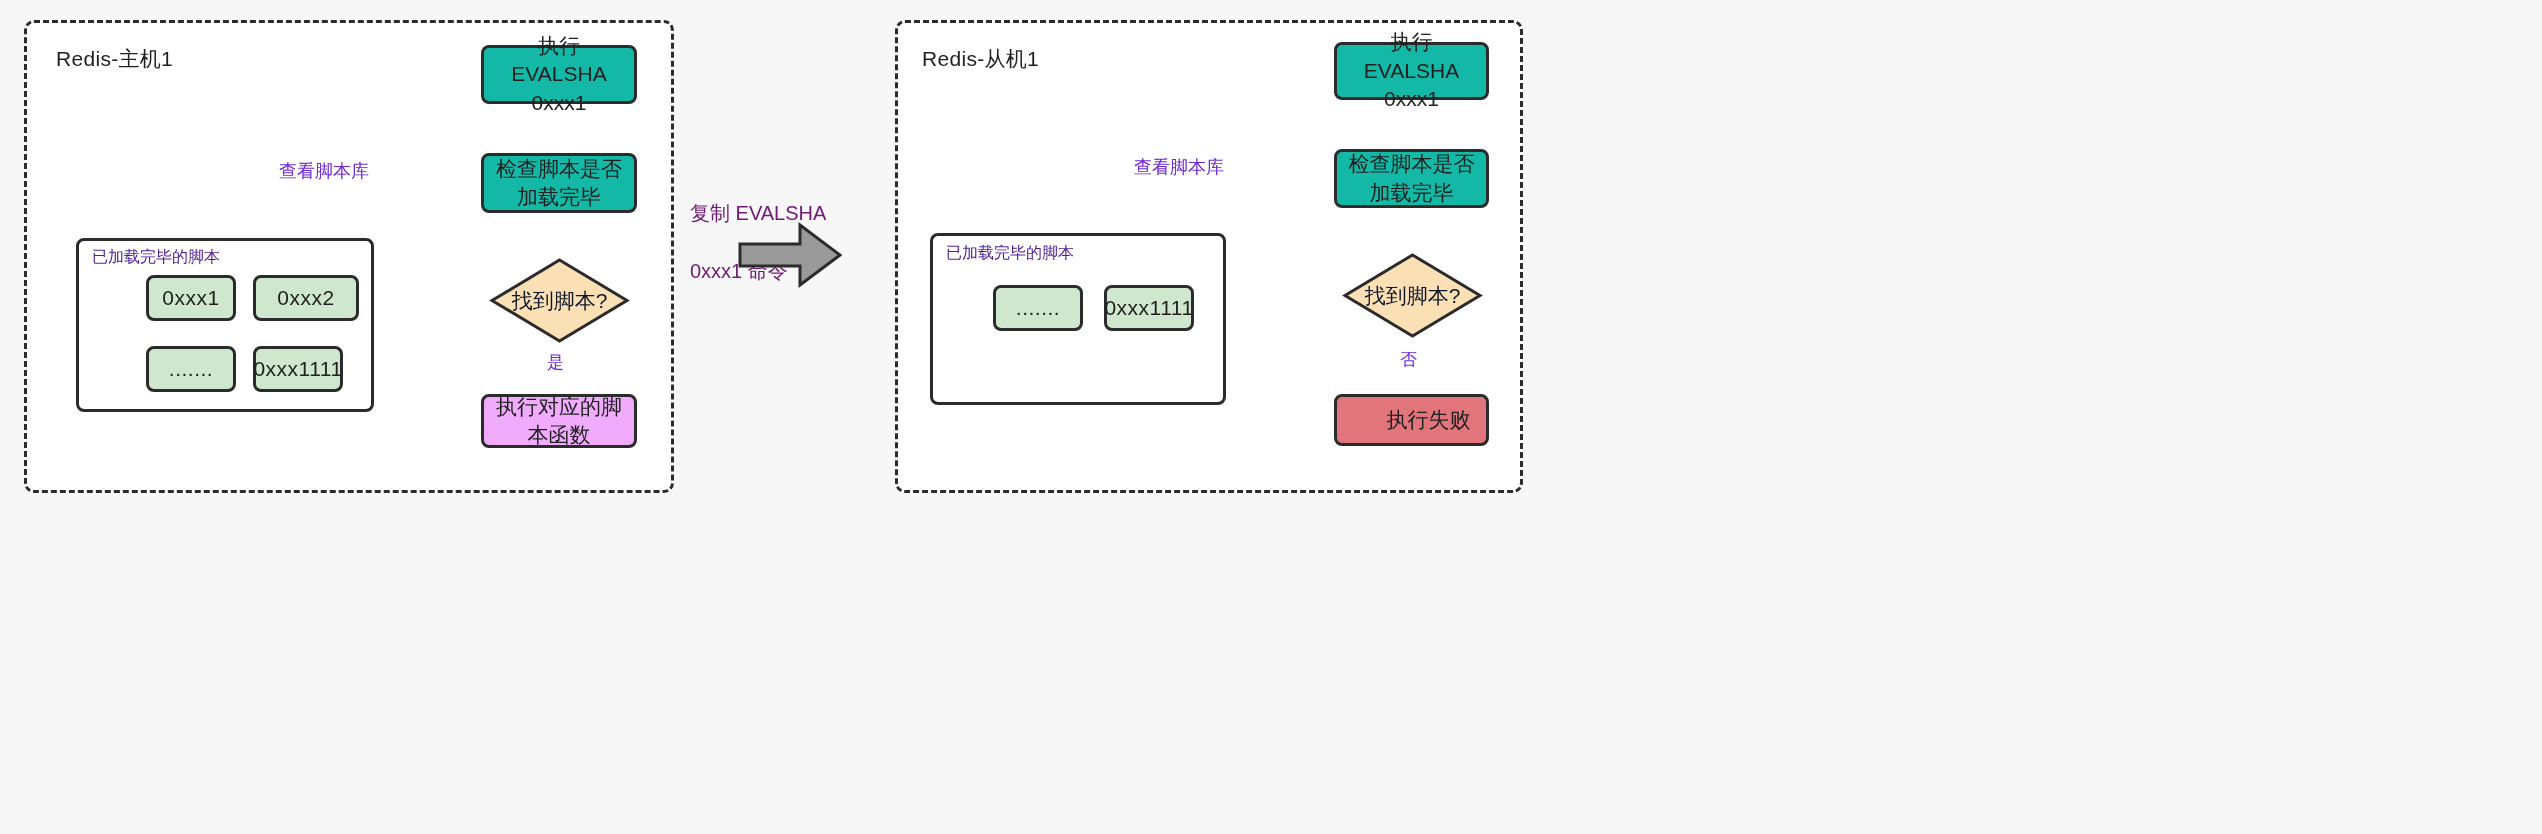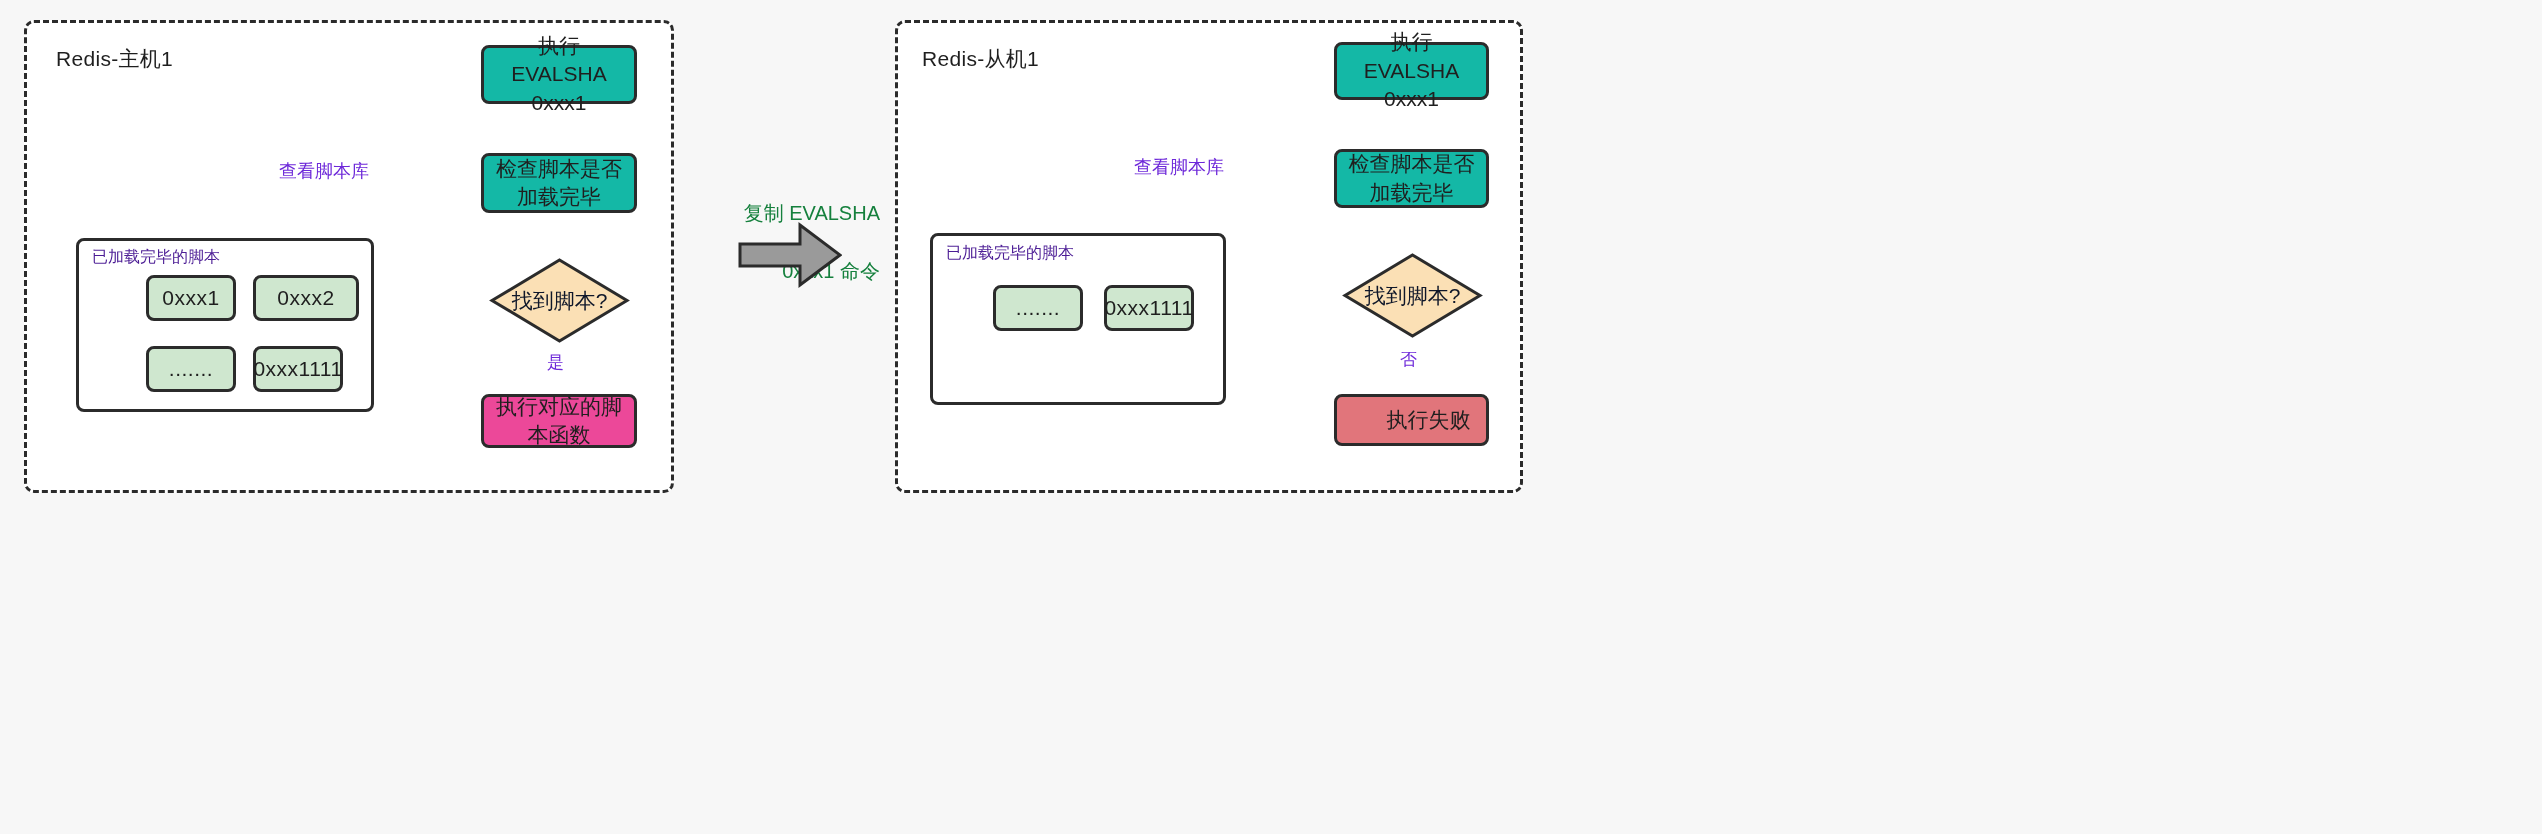--- a/index.html
+++ b/index.html
@@ -44,21 +44,21 @@
     display: flex;
     align-items: center;
     justify-content: center;
     text-align: center;
     font-size: 21px;
     line-height: 1.35;
     color: #1f1f1f;
     padding: 4px 10px;
   }
   .node.orange { background: #14b8a6; }
-  .node.green  { background: #ec4899; }
+  .node.green  { background: #f0abfc; }
   .node.red    { background: #e1757b; }
 
   
   .diamond-wrap {
     position: absolute;
   }
   .diamond-wrap svg { display: block; overflow: visible; }
   .diamond-label {
     position: absolute;
     left: 0; top: 0;
@@ -114,24 +114,24 @@
     color: #6d28d9;
     background: #ffffff;
     padding: 0 3px;
     white-space: nowrap;
   }
   .edge-label.small { font-size: 17px; }
 
   
   .mid-label {
     position: absolute;
-    text-align: right;
+    text-align: left;
     font-size: 20px;
     line-height: 1.45;
-    color: #15803d;
+    color: #701a75;
     white-space: pre-line;
   }
   .mid-arrow { position: absolute; }
 </style>
 </head>
 <body>
 
 <div id="stage">
 
   <svg class="conn">

